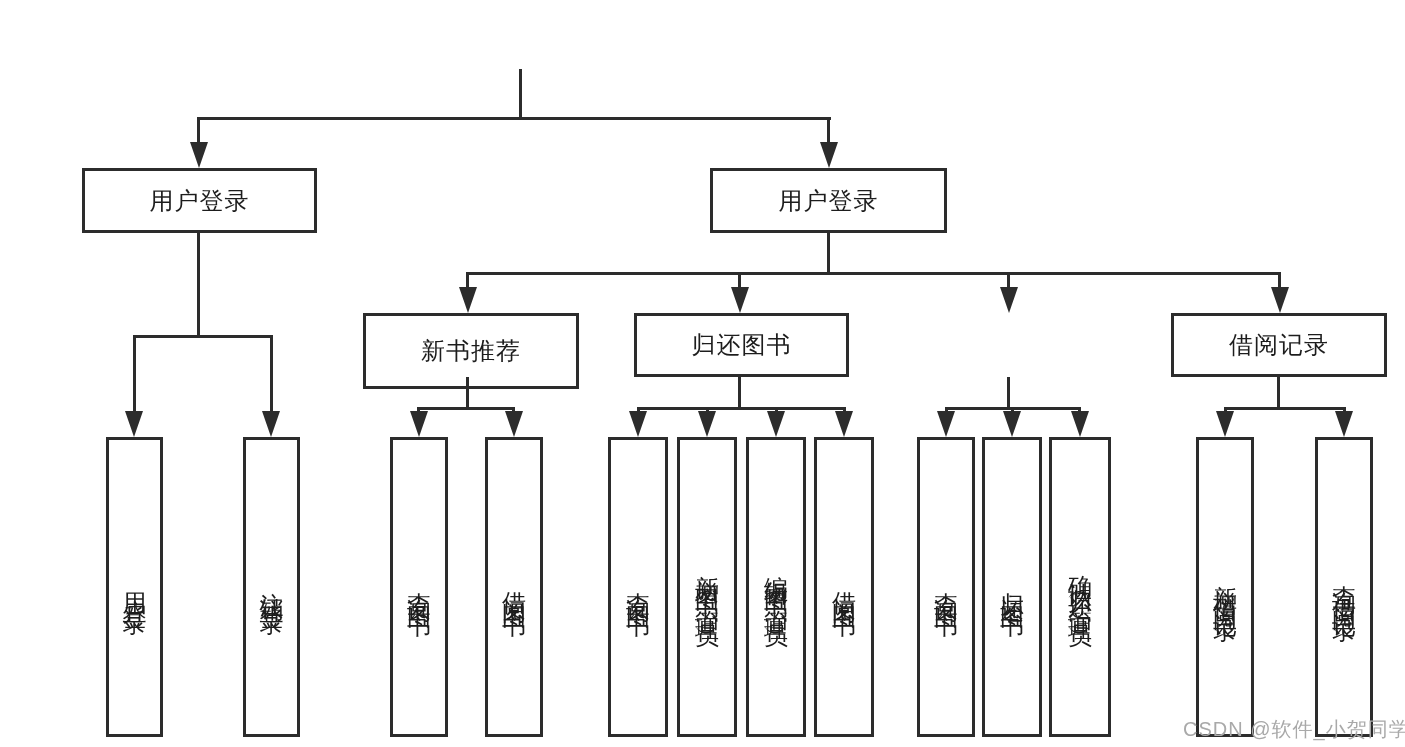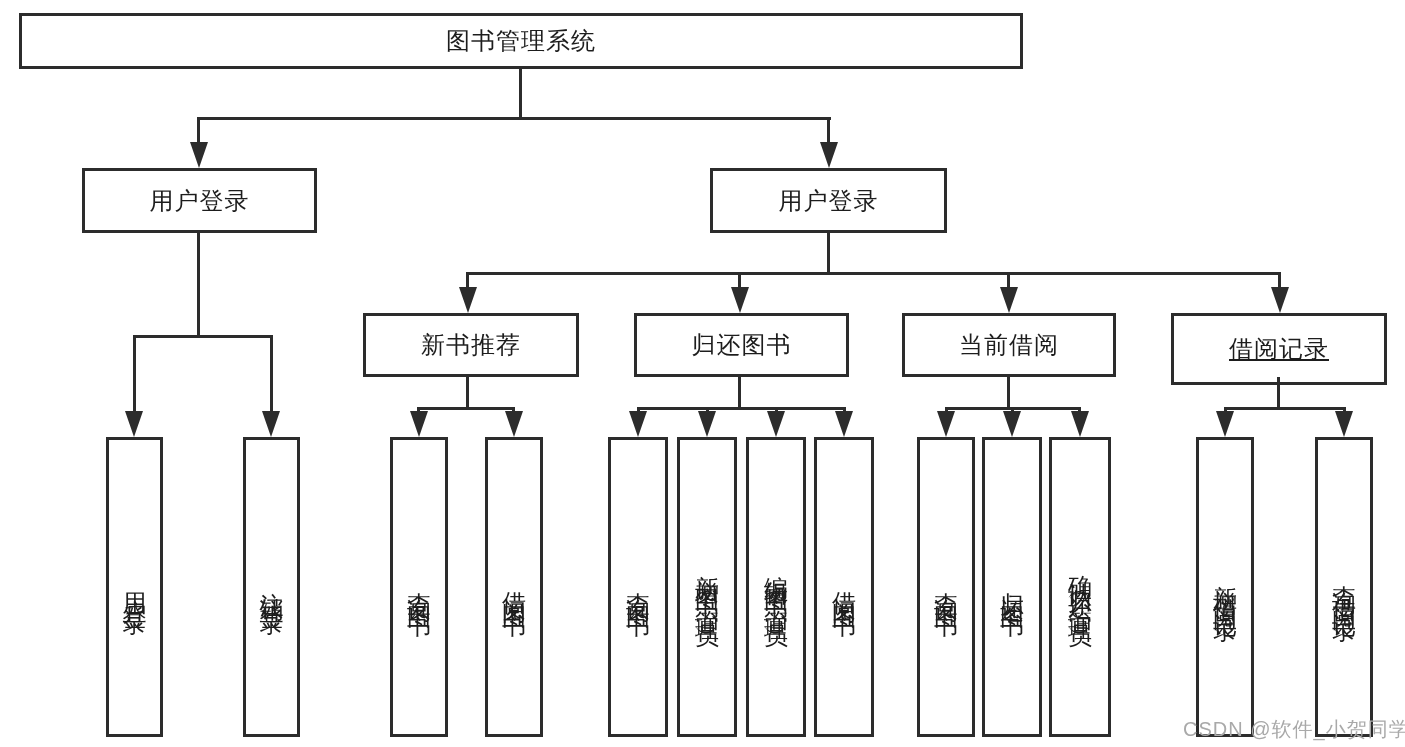--- a/index.html
+++ b/index.html
@@ -38,33 +38,31 @@
   .watermark{
     position:absolute;left:1183px;top:716px;font-size:20px;color:var(--wm);
     letter-spacing:1px;white-space:nowrap;z-index:5;
   }
 </style>
 </head>
 <body>
 
 <div class="canvas">
 
-  <div class="hbox" style="left:19px;top:13px;width:1004px;height:56px;">图书管理系统</div>
 
   <div class="hbox" style="left:82px;top:168px;width:235px;height:65px;">用户登录</div>
 
   <div class="hbox" style="left:710px;top:168px;width:237px;height:65px;">用户登录</div>
 
-  <div class="hbox" style="left:363px;top:313px;width:216px;height:64px;">新书推荐</div>
+  <div class="hbox" style="left:363px;top:313px;width:216px;height:76px;">新书推荐</div>
 
   <div class="hbox" style="left:634px;top:313px;width:215px;height:64px;">归还图书</div>
 
-  <div class="hbox" style="left:902px;top:313px;width:214px;height:64px;">当前借阅</div>
 
-  <div class="hbox" style="left:1171px;top:313px;width:216px;height:72px;text-decoration:underline;">借阅记录</div>
+  <div class="hbox" style="left:1171px;top:313px;width:216px;height:64px;">借阅记录</div>
 
   <div class="vbox" style="left:106px;top:437px;width:57px;height:300px;">
     <span>用户登录</span>
   </div>
   <div class="vbox" style="left:243px;top:437px;width:57px;height:300px;">
     <span>注销登录</span>
   </div>
 
   <div class="vbox" style="left:390px;top:437px;width:58px;height:300px;">
     <span>查询图书</span>

